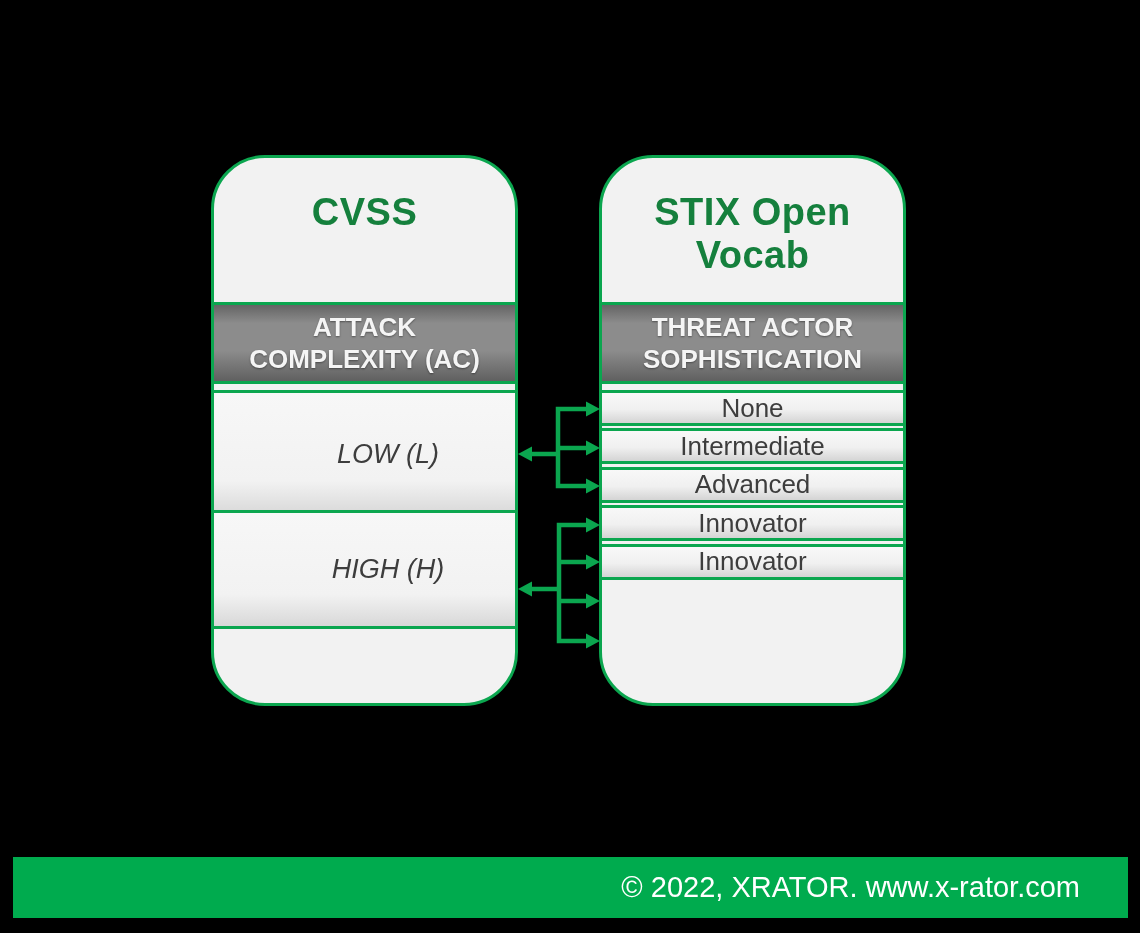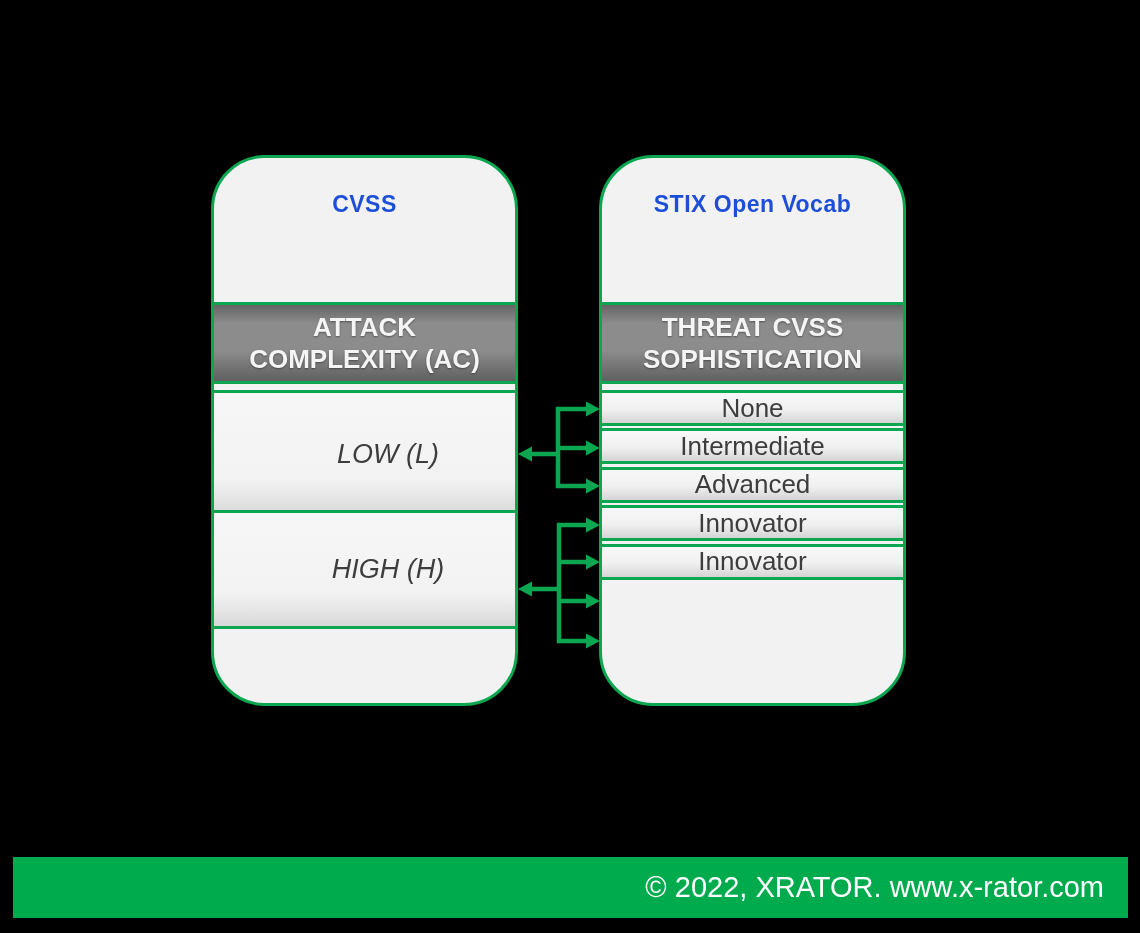--- a/index.html
+++ b/index.html
@@ -22,23 +22,23 @@
     border: 3px solid var(--green);
     border-radius: 54px;
     overflow: hidden;
   }
   .panel-left  { left: 211px; }
   .panel-right { left: 599px; padding-left: 48px; }
   .panel-title {
     position: absolute;
     top: 33px; left: 0; right: 0;
     text-align: center;
-    font-size: 23px;
+    font-size: 38px;
     font-weight: bold;
-    color: #1d4ed8;
+    color: #15803d;
     letter-spacing: 0.5px;
   }
   .panel-header {
     position: absolute;
     top: 144px; left: -3px; right: -3px;
     height: 82px;
     box-sizing: border-box;
     border: 3px solid var(--green);
     background: linear-gradient(180deg, #646464 0%, #8c8c8c 24%, #8c8c8c 60%, #606060 100%);
     display: flex;
@@ -93,42 +93,42 @@
     position: absolute;
     left: 13px; top: 857px;
     width: 1115px; height: 61px;
     box-sizing: border-box;
     background: #00AB4E;
     color: #ffffff;
     font-size: 29px;
     display: flex;
     align-items: center;
     justify-content: flex-end;
-    padding-right: 24px;
+    padding-right: 48px;
   }
 </style>
 </head>
 <body>
 
 <div class="stage">
 
   <div class="panel panel-left">
     <div class="panel-title">CVSS</div>
     <div class="panel-header">
       <span>ATTACK</span>
       <span>COMPLEXITY (AC)</span>
     </div>
     <div class="big-row row-low">LOW (L)</div>
     <div class="big-row row-high">HIGH (H)</div>
   </div>
 
   <div class="panel panel-right">
     <div class="panel-title">STIX Open Vocab</div>
     <div class="panel-header">
-      <span>THREAT CVSS</span>
+      <span>THREAT ACTOR</span>
       <span>SOPHISTICATION</span>
     </div>
     <div class="vocab-rows">
       <div class="vocab-row">None</div>
       <div class="vocab-row">Intermediate</div>
       <div class="vocab-row">Advanced</div>
       <div class="vocab-row">Innovator</div>
       <div class="vocab-row">Innovator</div>
     </div>
   </div>

